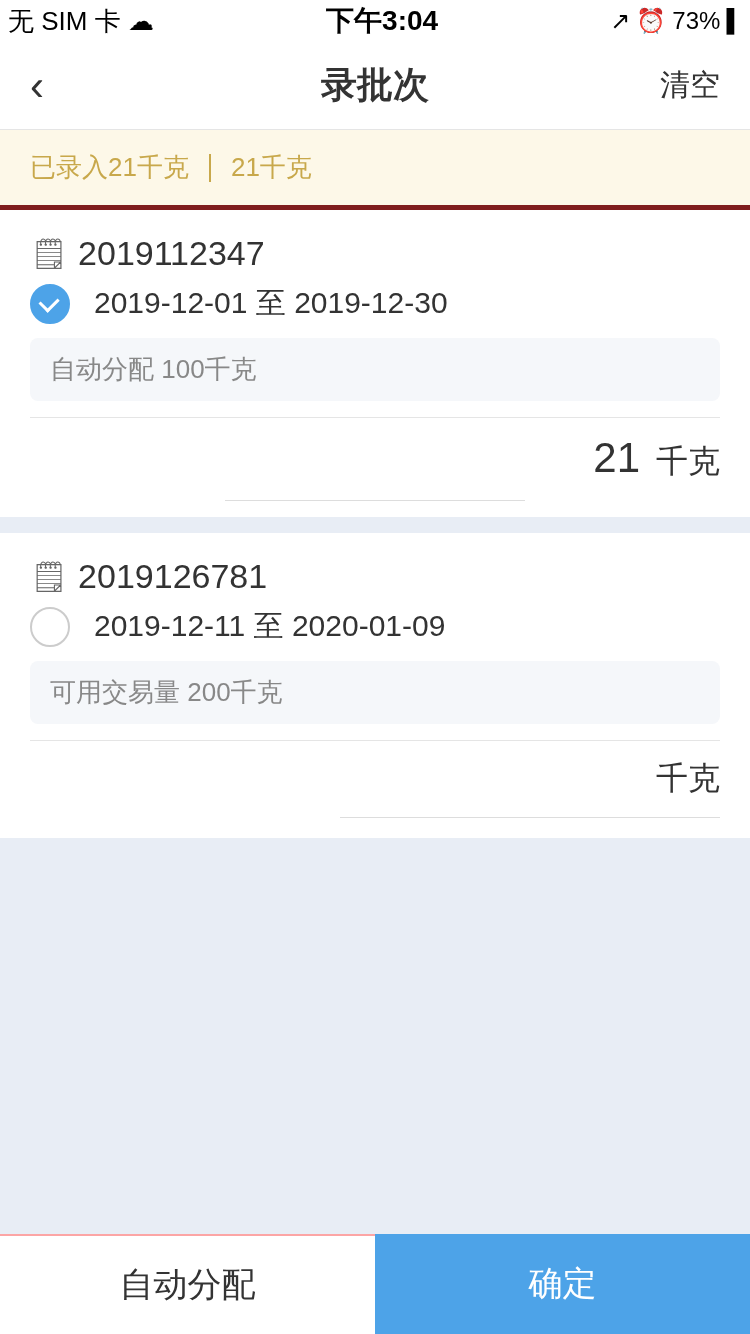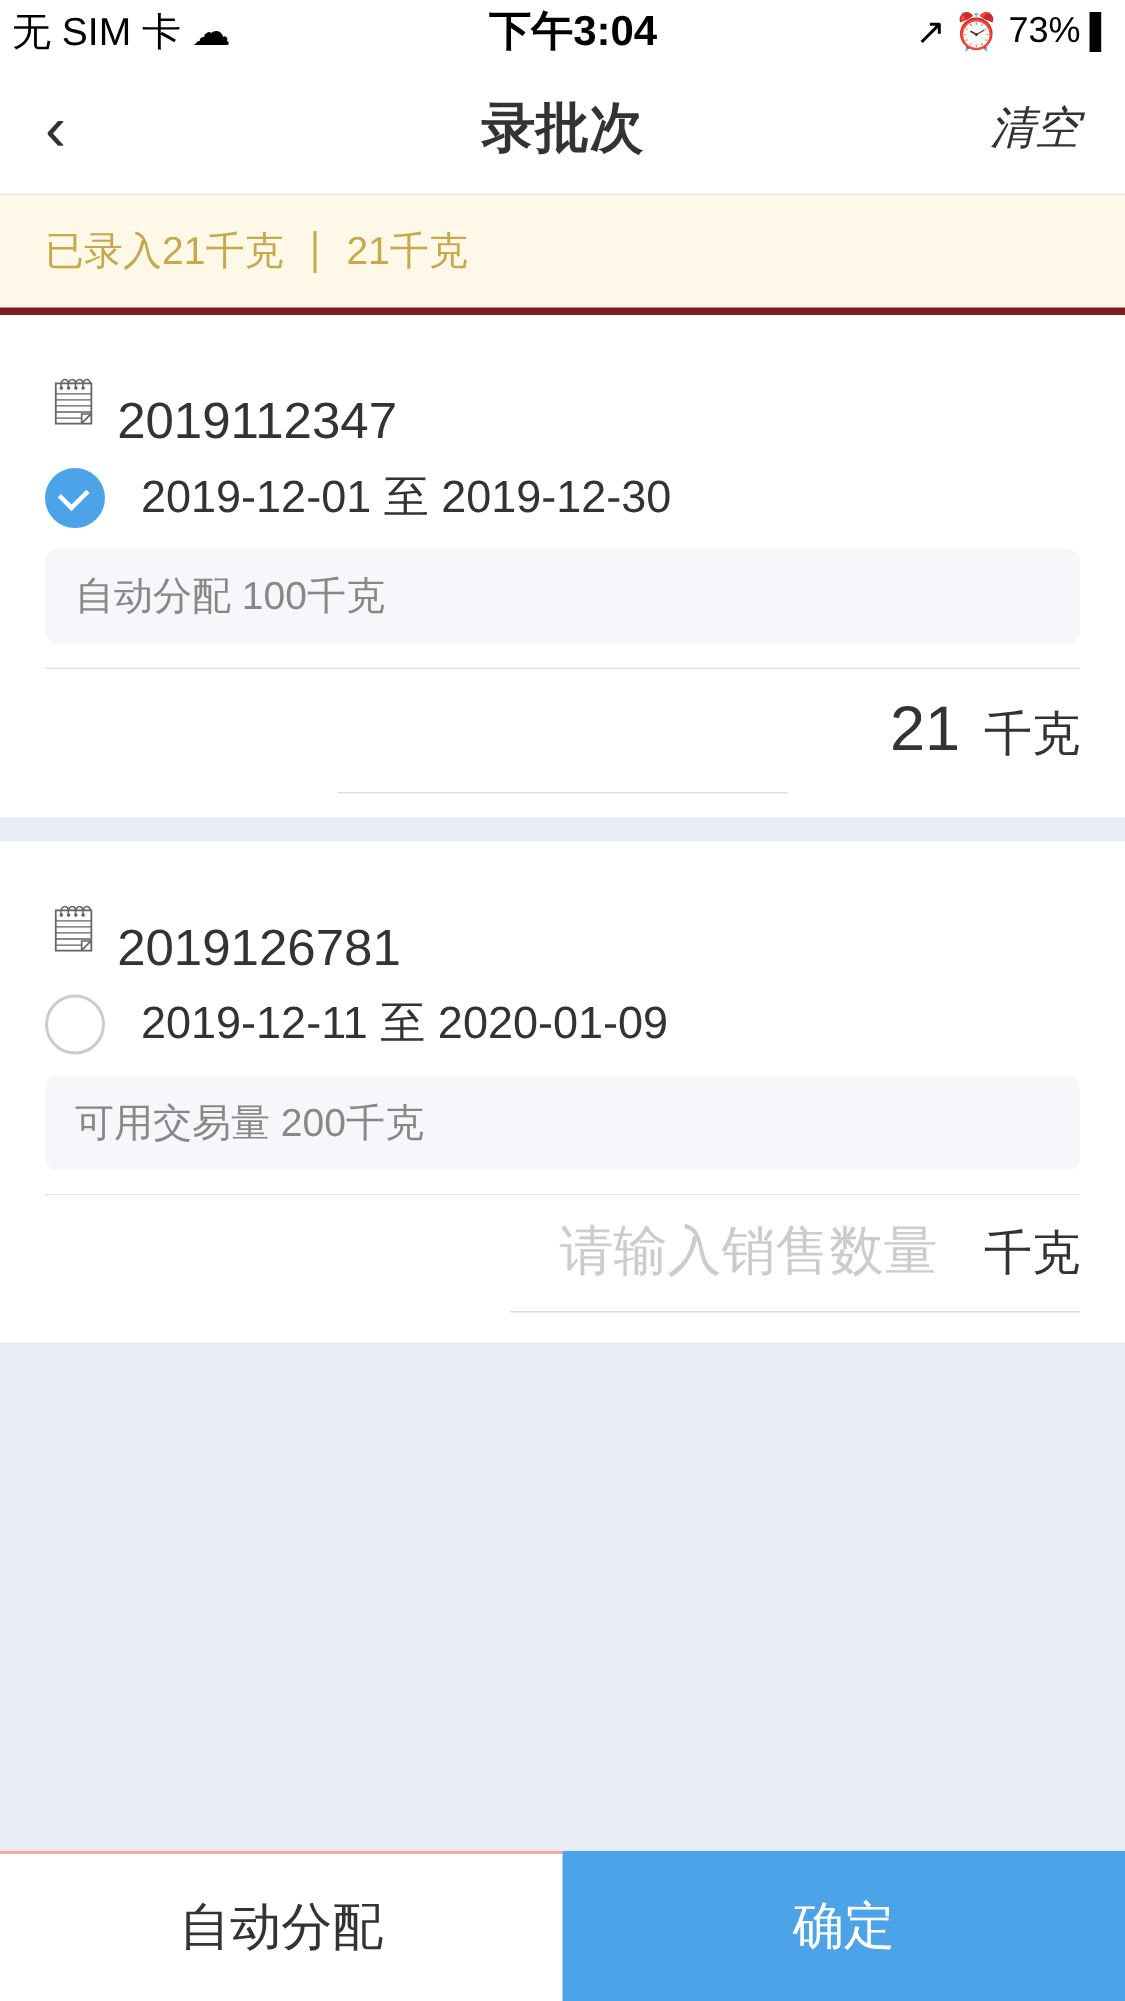--- a/index.html
+++ b/index.html
@@ -59,21 +59,20 @@
     }
     .nav-title {
       font-size: 36px;
       font-weight: 600;
       color: #333;
     }
     .nav-clear {
       font-size: 30px;
       color: #333;
       cursor: pointer;
-      font-style: italic;
     }
 
     
     .info-bar {
       width: 750px;
       background: #fdf8e8;
       padding: 20px 30px;
       display: flex;
       align-items: center;
       gap: 20px;
@@ -104,21 +103,20 @@
       margin-bottom: 10px;
     }
     .batch-id-icon {
       font-size: 30px;
       color: #666;
     }
     .batch-id-text {
       font-size: 34px;
       color: #333;
       font-weight: 500;
-      margin-top: 28px;
     }
     .batch-date-row {
       display: flex;
       align-items: center;
       gap: 24px;
       margin-bottom: 14px;
     }
     .radio-circle {
       width: 40px;
       height: 40px;
@@ -316,21 +314,20 @@
       </div>
       <div class="batch-date-row">
         <div class="radio-circle"></div>
         <span class="batch-date-text">2019-12-11 至 2020-01-09</span>
       </div>
       <div class="available-qty-box">可用交易量 200千克</div>
     </div>
 
     <div style="height:1px; background:#e5e5e5; margin: 0 30px;"></div>
     <div class="input-row">
-      <input class="input-field" type="number" style="text-align: right;" placeholder="请输入销售数量">
       <span class="input-unit">千克</span>
     </div>
     <div style="height:1px; background:#ddd; width:380px; margin: 0 30px 20px auto;"></div>
   </div>
 
   <div class="empty-area"></div>
 
   <div class="bottom-bar">
     <button class="btn-auto">自动分配</button>
     <button class="btn-confirm">确定</button>

